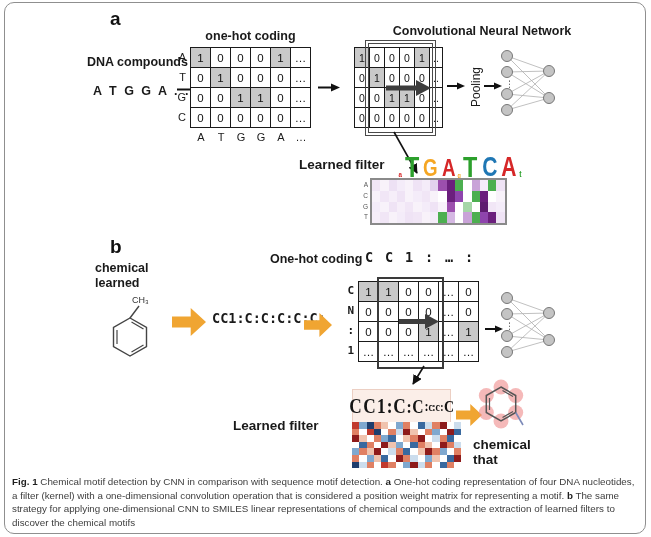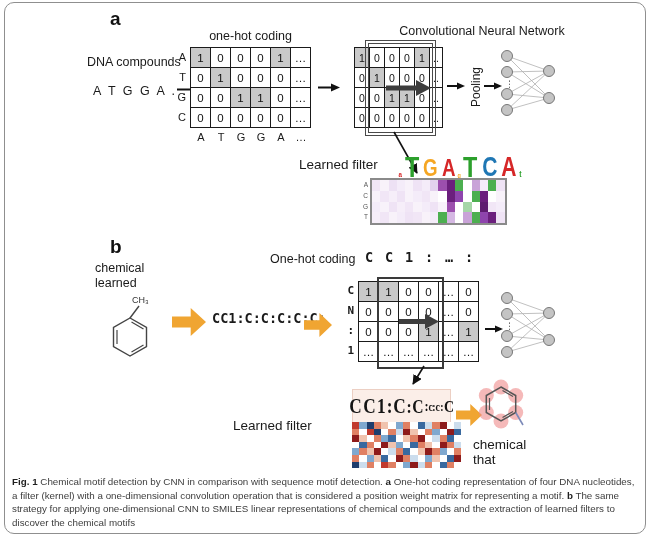--- a/index.html
+++ b/index.html
@@ -1,21 +1,21 @@
 <!DOCTYPE html>
 <html><head>
 <meta charset="utf-8">
 <style>
   html,body{margin:0;padding:0;background:#fff;}
   #page{position:relative;width:651px;height:537px;background:#ffffff;
         font-family:"Liberation Sans",sans-serif;color:#1a1a1a;overflow:hidden;}
   #fig-border{position:absolute;left:4px;top:2px;right:5px;bottom:3px;
               border:1.5px solid #8f8f8f;border-radius:10px;pointer-events:none;}
   .panel-label{position:absolute;font-weight:bold;font-size:19px;color:#111;}
-  .txt{position:absolute;white-space:pre;}
+  .txt{position:absolute;white-space:pre;font-weight:bold;}
   .small-cap{font-size:12.5px;}
   .matrix{position:absolute;display:grid;gap:1px;background:#1a1a1a;border:1px solid #1a1a1a;}
   .matrix .mcell{background:#fff;display:flex;align-items:center;justify-content:center;
                  font-size:11.5px;color:#111;}
   .matrix .mcell.shaded{background:#c9c9c9;}
   #matrix-a1{left:190px;top:47px;grid-template-columns:repeat(6,19px);grid-auto-rows:19px;}
   #matrix-a2{left:354px;top:47px;grid-template-columns:repeat(5,14px) 12px;grid-auto-rows:19px;}
   #matrix-a2 .mcell{font-size:10.5px;}
   #matrix-b{left:358px;top:281px;grid-template-columns:repeat(6,19px);grid-auto-rows:19px;}
   .vlist{position:absolute;display:flex;flex-direction:column;}

